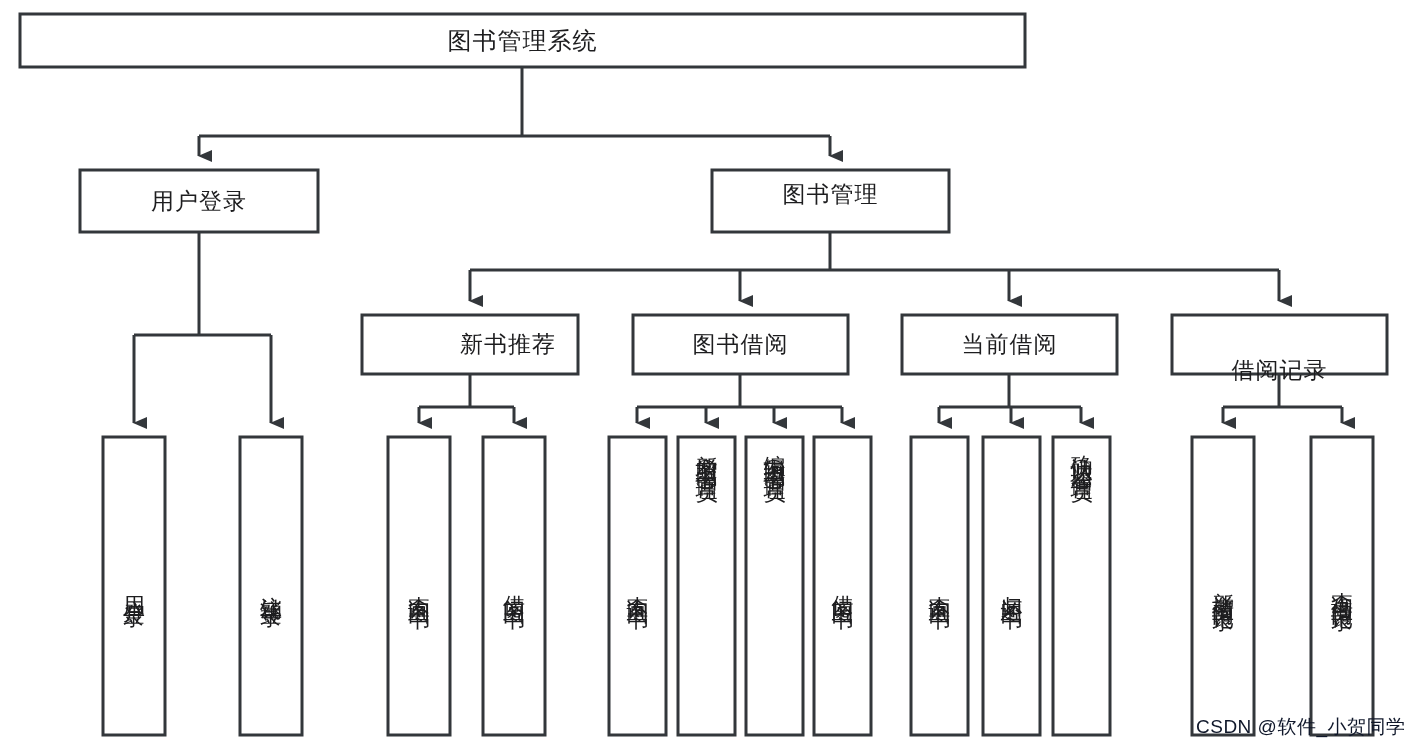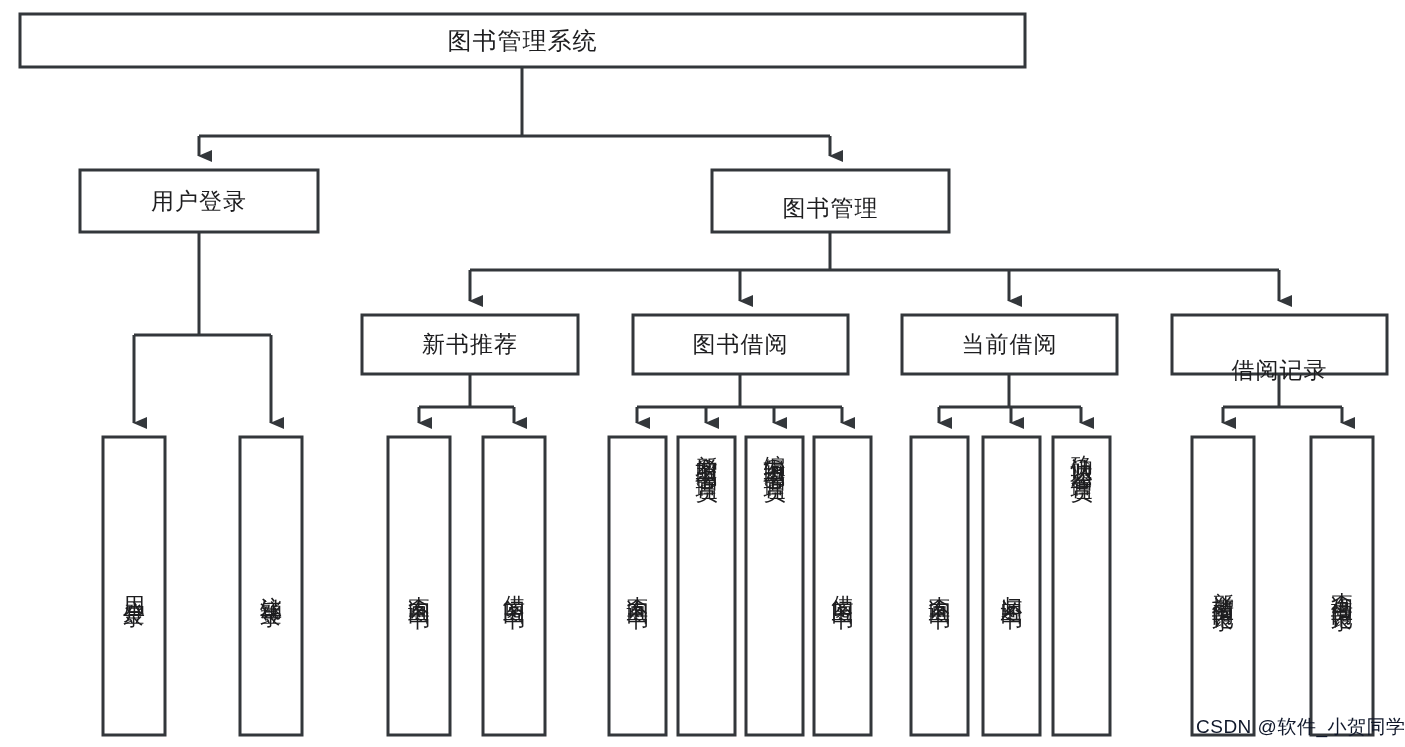--- a/index.html
+++ b/index.html
@@ -158,25 +158,25 @@
     </g>
   </svg>
 
   <div class="node-label-h" style="left:20px; top:14px; width:1005px; height:53px; font-size:24px;">
     <span>图书管理系统</span>
   </div>
 
   <div class="node-label-h" style="left:80px; top:170px; width:238px; height:62px;">
     <span>用户登录</span>
   </div>
-  <div class="node-label-h" style="left:712px; top:184px; width:237px; height:48px;justify-content:center;">
+  <div class="node-label-h" style="left:712px; top:170px; width:237px; height:48px;justify-content:center;">
     <span>图书管理</span>
   </div>
 
-  <div class="node-label-h" style="left:362px; top:315px; width:216px; height:59px;">
+  <div class="node-label-h" style="left:362px; top:315px; width:216px; height:59px;padding-left:38px;">
     <span>新书推荐</span>
   </div>
   <div class="node-label-h" style="left:633px; top:315px; width:215px; height:59px;">
     <span>图书借阅</span>
   </div>
   <div class="node-label-h" style="left:902px; top:315px; width:215px; height:59px;">
     <span>当前借阅</span>
   </div>
   <div class="node-label-h" style="left:1172px; top:315px; width:215px; height:59px;margin-top:26px;">
     <span>借阅记录</span>

